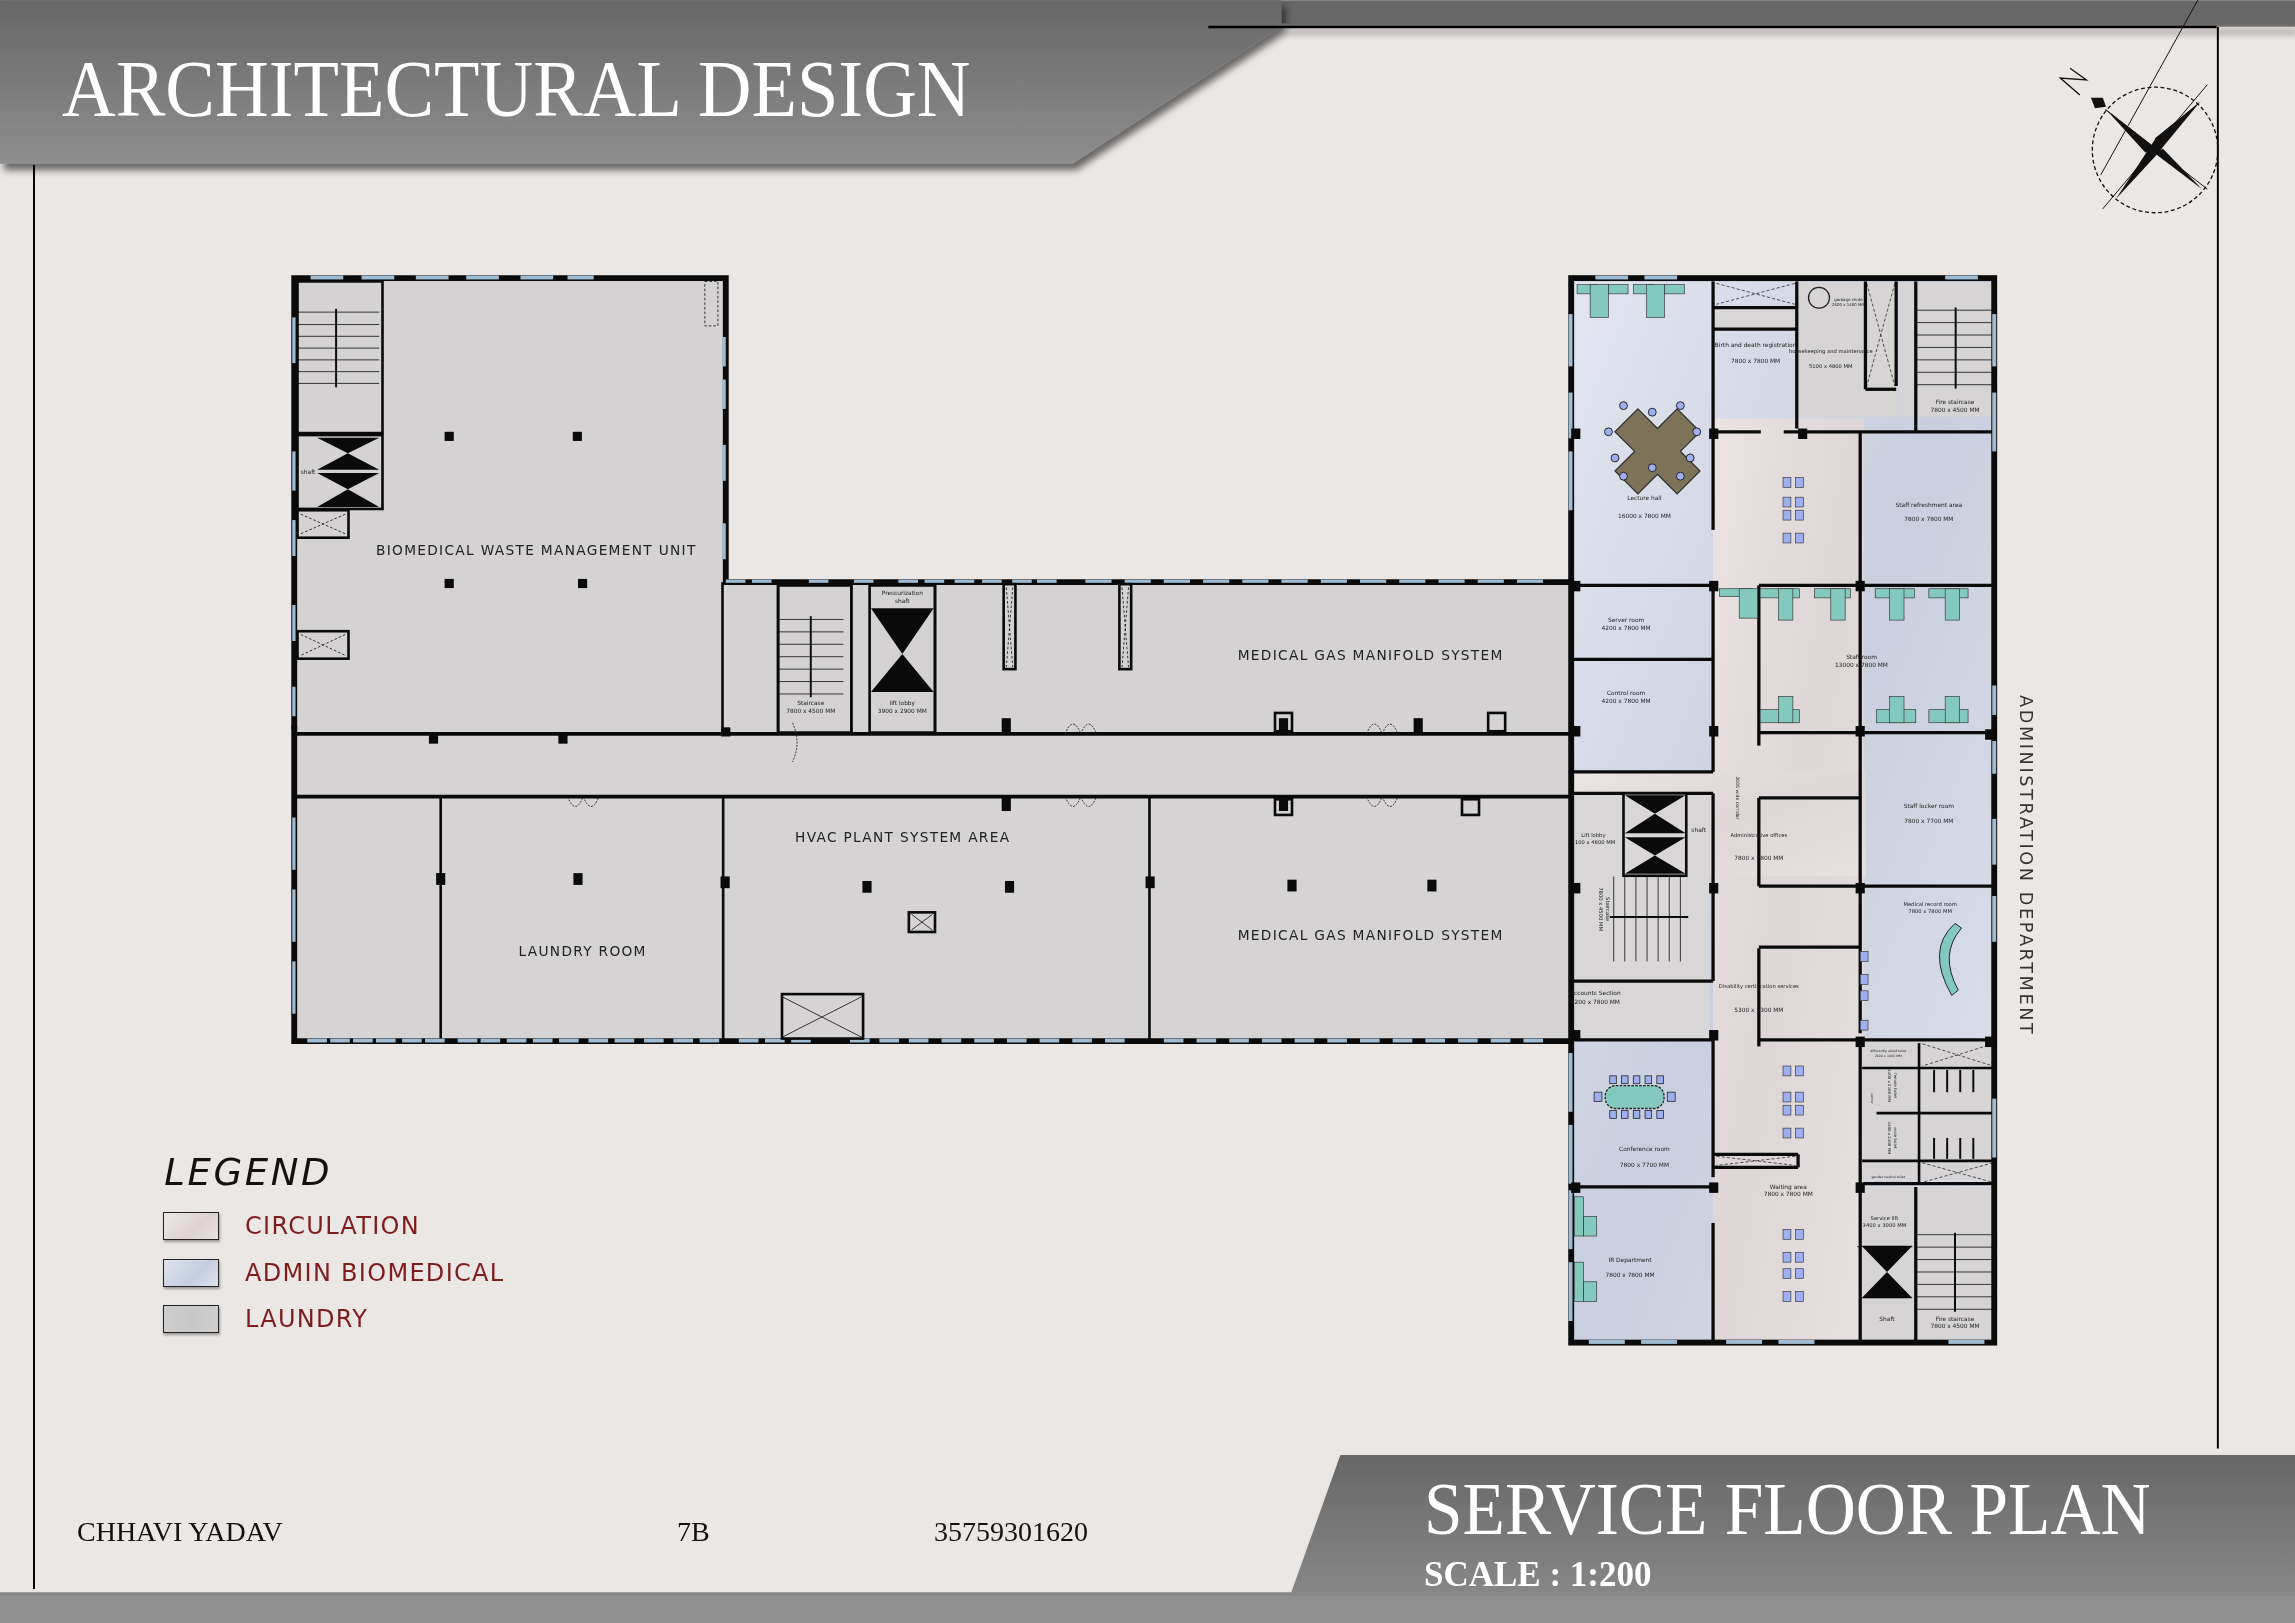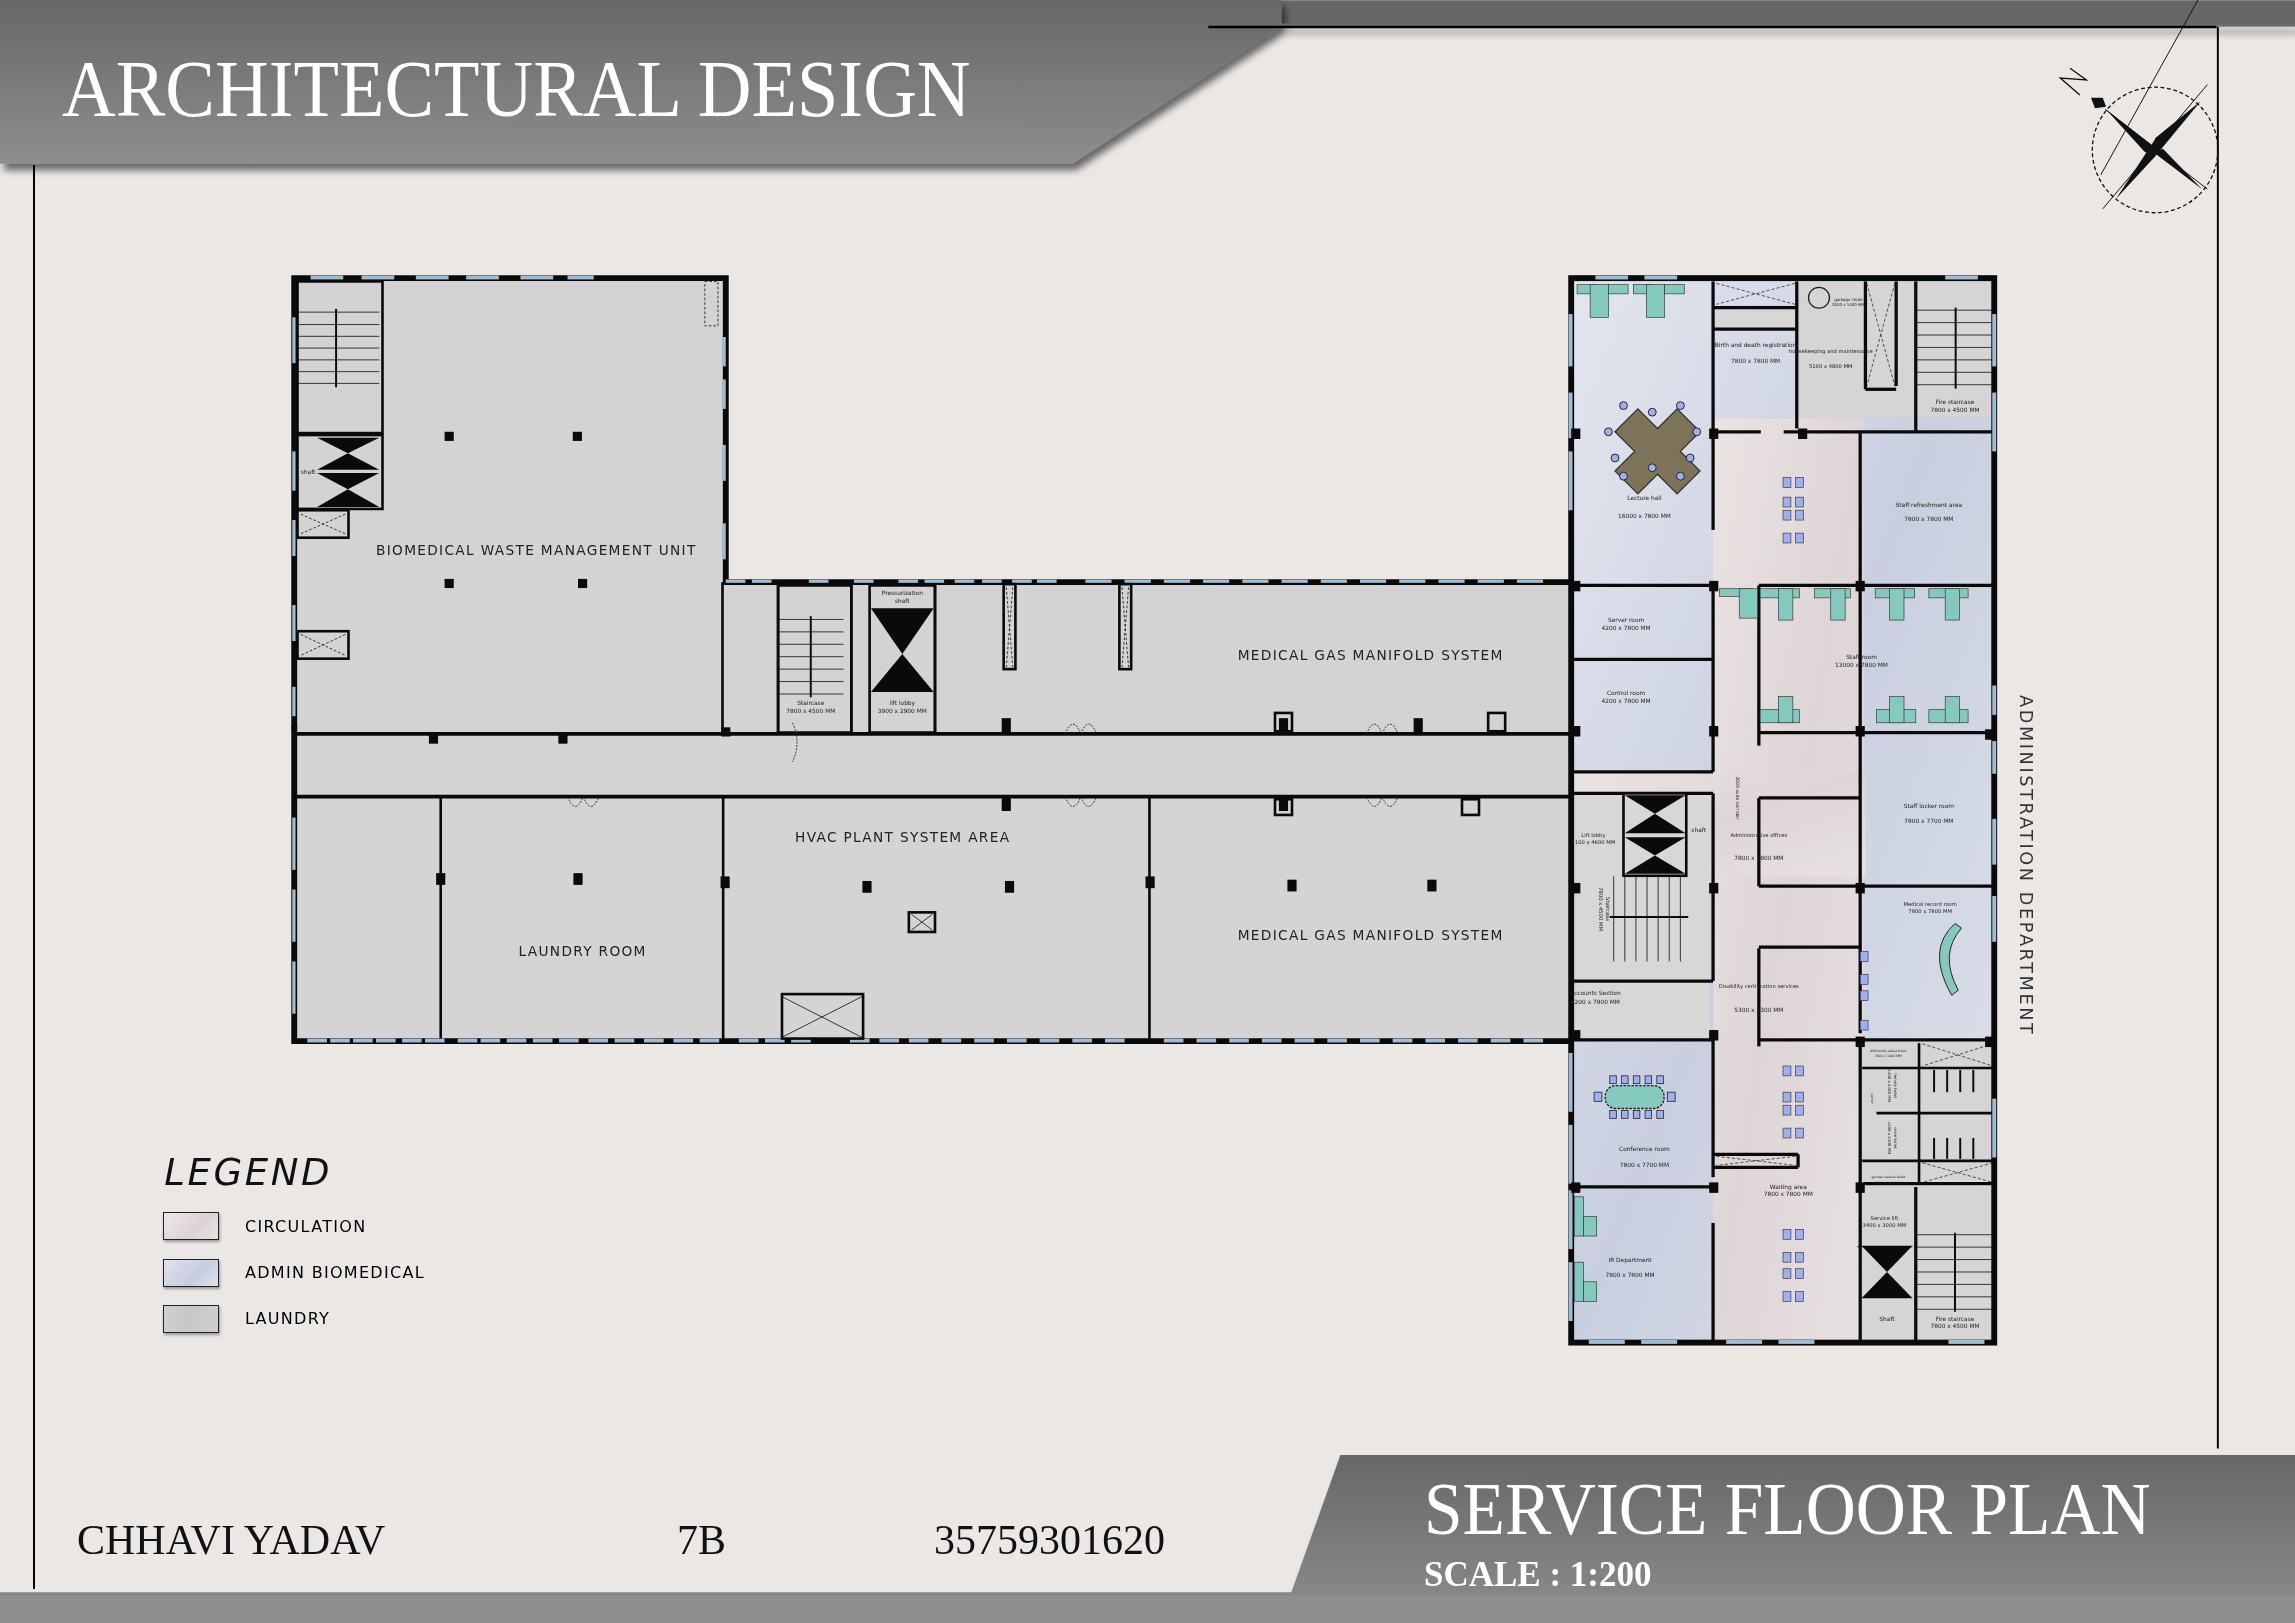--- a/index.html
+++ b/index.html
@@ -2,30 +2,30 @@
 <html style="font-size:10.5px"><head>
 <meta charset="utf-8">
 <style>
   html,body{margin:0;padding:0;background:#ebe7e5;}
   body{width:2295px;height:1624px;position:relative;overflow:hidden;font-family:"DejaVu Sans",sans-serif;}
   #sheet{position:absolute;left:0;top:0;width:2295px;height:1624px;}
   .title-text{position:absolute;color:#fff;font-family:"Liberation Serif","DejaVu Serif",serif;white-space:nowrap;}
   #header-title{left:62px;top:44px;font-size:80px;letter-spacing:0px;transform:scaleX(0.93);transform-origin:left top;}
   #plan-title{left:1424px;top:1468px;font-size:73px;transform:scaleX(0.95);transform-origin:left top;}
   #plan-scale{left:1424px;top:1555px;font-size:35px;font-weight:bold;}
-  .footer-text{position:absolute;top:1516px;font-size:42px;color:#111;font-family:"Liberation Serif","DejaVu Serif",serif;white-space:nowrap;text-align:center;}
+  .footer-text{position:absolute;top:1516px;font-size:28px;color:#111;font-family:"Liberation Serif","DejaVu Serif",serif;white-space:nowrap;text-align:center;}
   #student-name{left:77px;}
   #student-class{left:677px;}
   #student-id{left:934px;}
   #legend{position:absolute;left:163px;top:1151px;}
   #legend-title{font-size:37px;letter-spacing:2.6px;color:#111;font-weight:300;margin-left:1.3px;font-style:italic;}
   .legend-item{display:flex;align-items:center;margin-top:18.3px;}
   .legend-item:first-of-type{margin-top:31px;}
   .swatch{width:54px;height:26px;border:1.3px solid #222;box-shadow:1.3px 2px 2.6px rgba(0,0,0,.35);margin-right:26px;}
-  .legend-label{font-size:16px;letter-spacing:1.3px;color:#000000;}
+  .legend-label{font-size:24px;letter-spacing:1.3px;color:#7f1d1d;}
   #dept-label{position:absolute;left:2016px;top:695px;writing-mode:vertical-rl;font-size:17.7px;letter-spacing:2.6px;color:#333;white-space:nowrap;}
   svg text{font-family:"DejaVu Sans",sans-serif;}
 </style>
 </head>
 <body>
 
 <div id="sheet">
 <svg width="2295" height="1624" viewBox="0 0 3510 2483" xmlns="http://www.w3.org/2000/svg">
   <defs>
     <linearGradient id="bandG" x1="0" y1="0" x2="0" y2="1">

